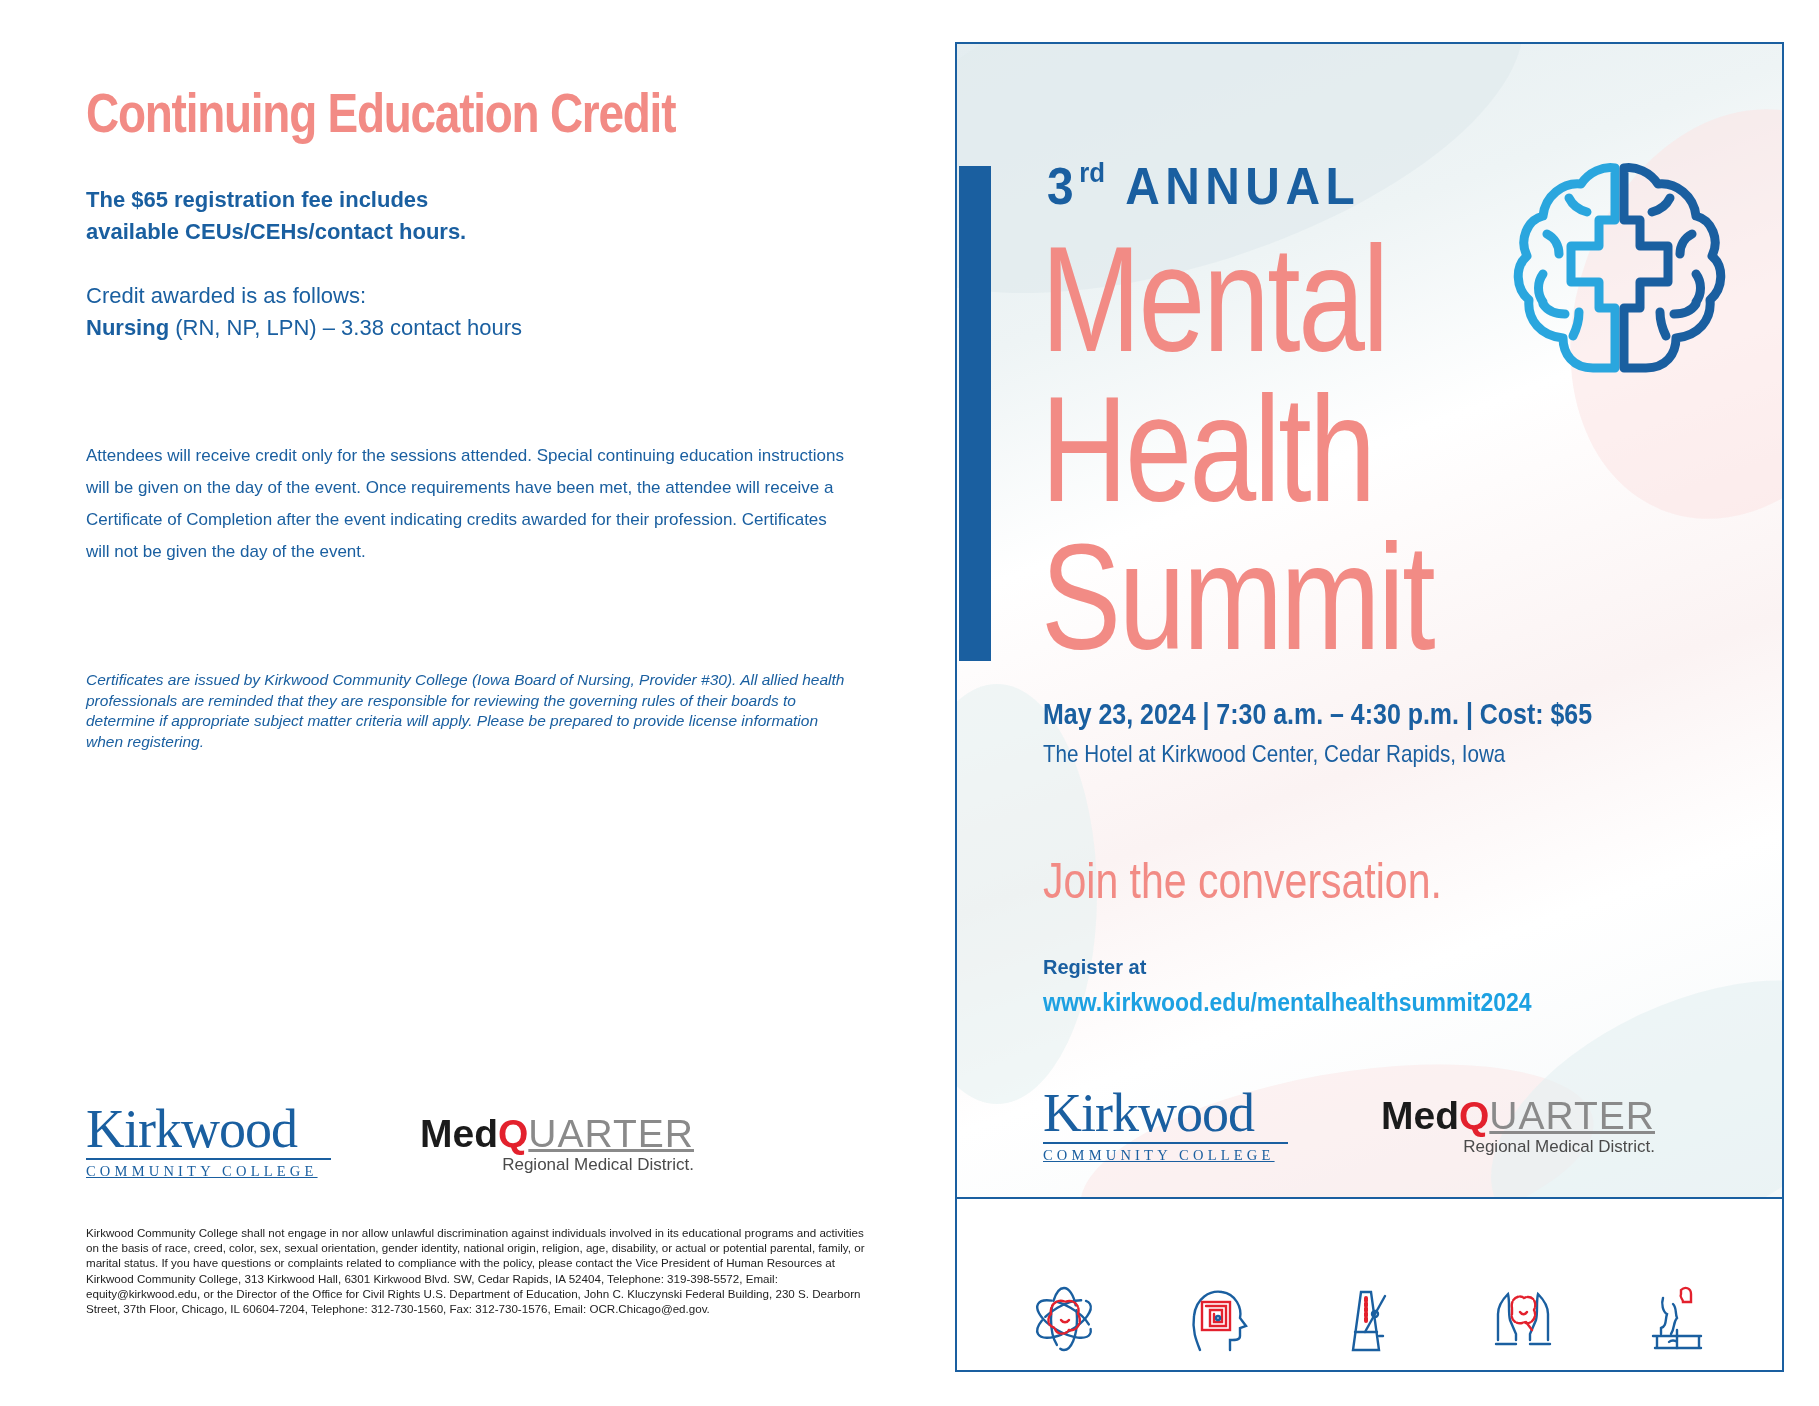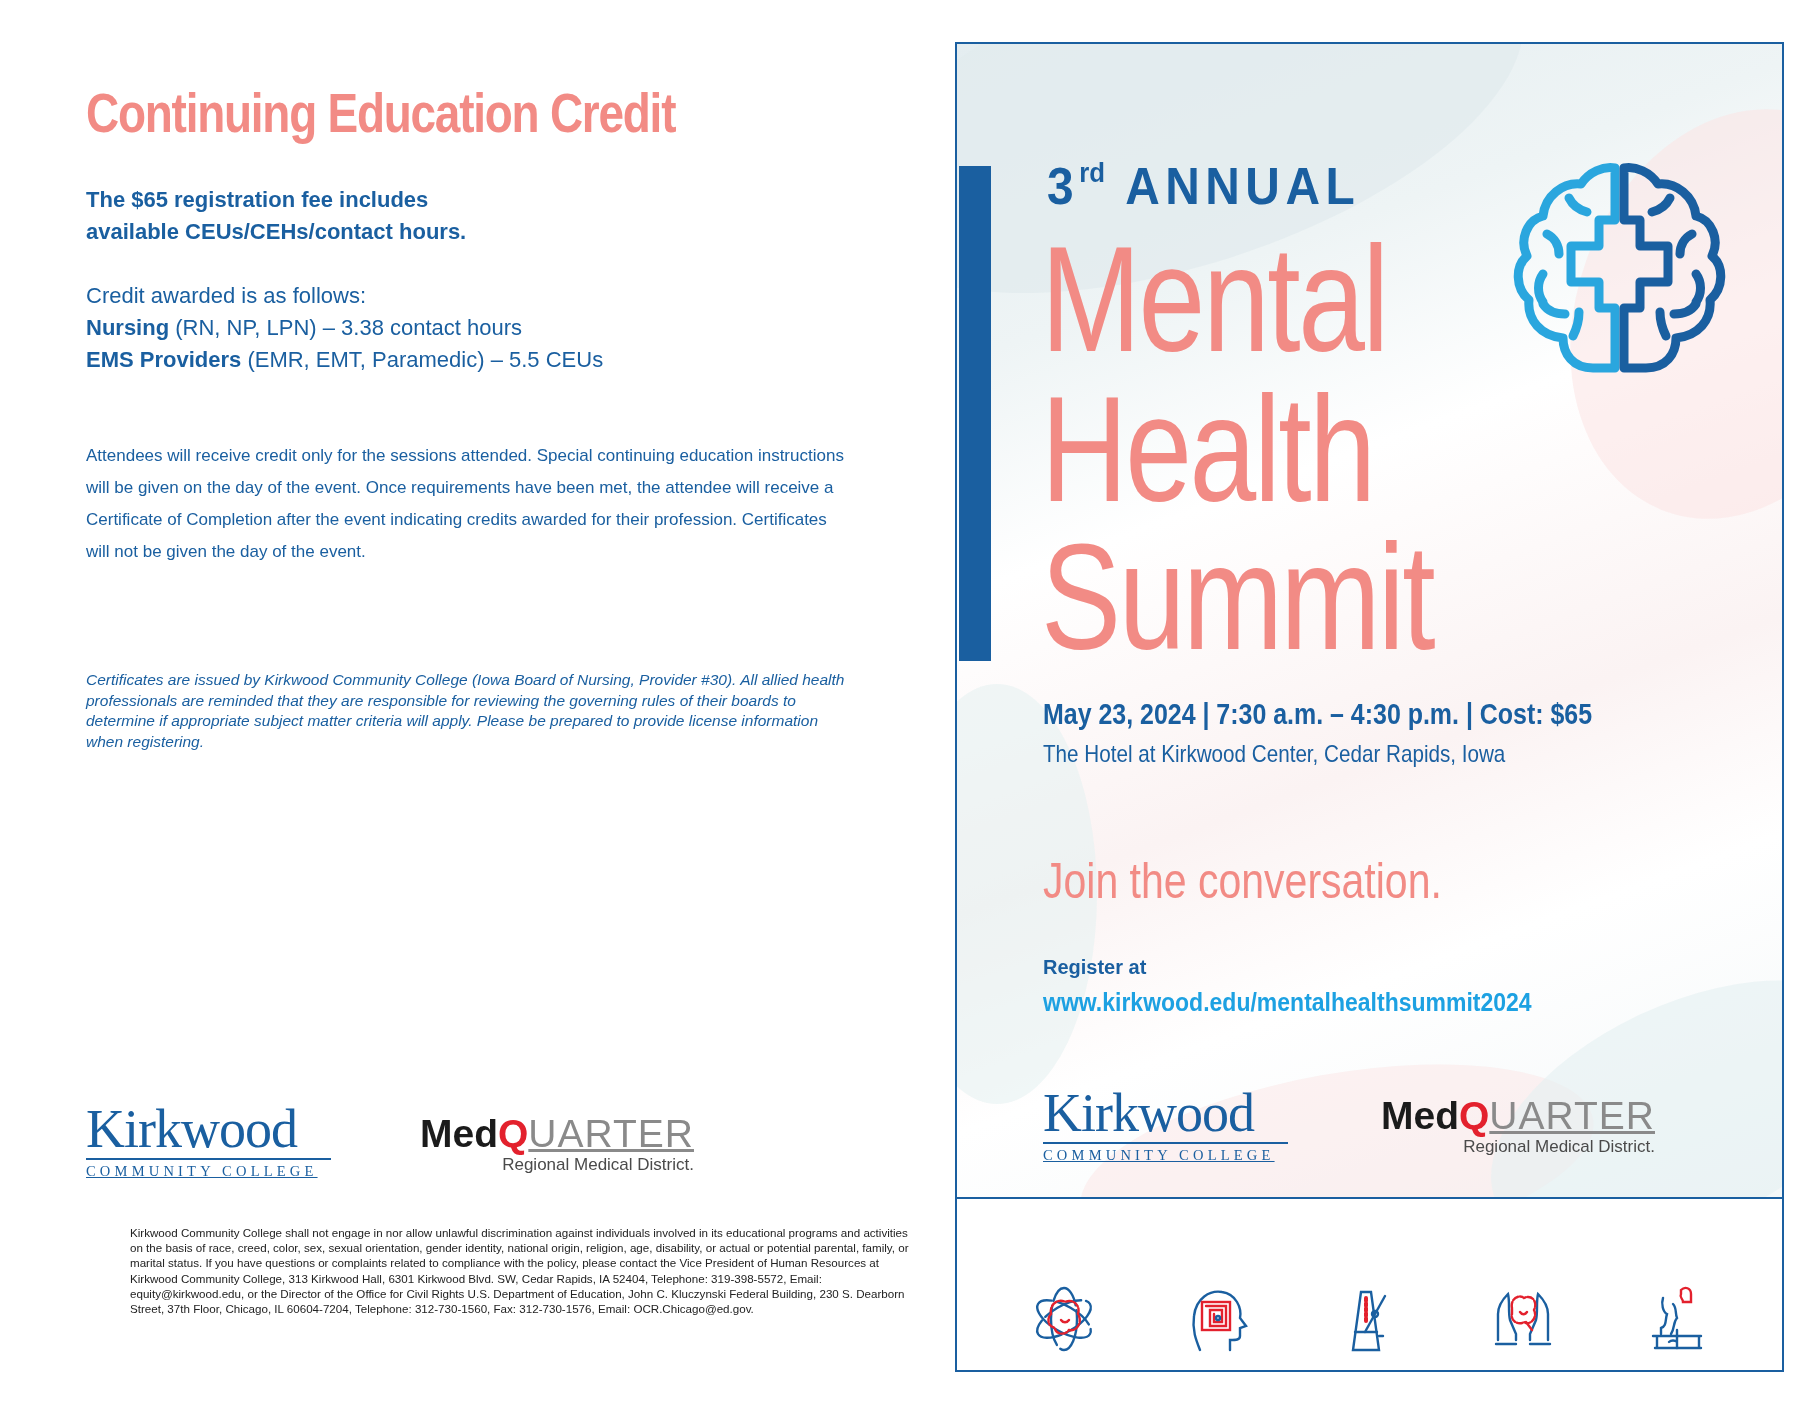--- a/index.html
+++ b/index.html
@@ -38,21 +38,21 @@
   .logo-mq .mq-sub { color: #4a4a4a; white-space: nowrap; display: block; }
 
   .left .logo-kirkwood { left: 78px; top: 1102px; width: 245px; }
   .left .logo-kirkwood .kw-name { font-size: 54px; }
   .left .logo-kirkwood .kw-rule { margin-top: 2px; }
   .left .logo-kirkwood .kw-sub { font-size: 14.5px; letter-spacing: 4.2px; margin-top: 4px; }
   .left .logo-mq { left: 412px; top: 1114px; }
   .left .logo-mq .mq-row { font-size: 39px; }
   .left .logo-mq .mq-sub { font-size: 17px; margin-top: 2px; }
 
-  .legal { position: absolute; left: 78px; top: 1225px; width: 790px; font-size: 11.6px; color: #222; line-height: 15.2px; margin-left: 44px; }
+  .legal { position: absolute; left: 78px; top: 1225px; width: 790px; font-size: 11.6px; color: #222; line-height: 15.2px; }
 
   
   .flyer { position: absolute; left: 955px; top: 42px; width: 829px; height: 1330px; border: 2px solid #1a5fa0; overflow: hidden; }
   .flyer-top { position: absolute; left: 0; top: 0; width: 825px; height: 1153px; overflow: hidden;
     background: linear-gradient(160deg, #e4edf0 0%, #eef4f5 22%, #ffffff 38%, #fbf3f3 60%, #ffffff 75%, #f3f7f8 100%); }
   .flyer-divider { position: absolute; left: 0; top: 1153px; width: 825px; height: 2px; background: #1a5fa0; }
   .flyer-bottom { position: absolute; left: 0; top: 1155px; width: 825px; height: 171px; background: #fff; }
 
   .splash { position: absolute; border-radius: 50%; }
   .blue-bar { position: absolute; left: 2px; top: 122px; width: 32px; height: 495px; background: #1a5fa0; }
@@ -88,21 +88,20 @@
   <h1 class="ce-title">Continuing Education Credit</h1>
 
   <div class="intro">
     <div>The $65 registration fee includes</div>
     <div>available CEUs/CEHs/contact hours.</div>
   </div>
 
   <div class="credit-block">
     <div>Credit awarded is as follows:</div>
     <div><b>Nursing</b><span> (RN, NP, LPN) – 3.38 contact hours</span></div>
-    <div><b>EMS Providers</b><span> (EMR, EMT, Paramedic) – 5.5 CEUs</span></div>
   </div>
 
   <p class="body-para">Attendees will receive credit only for the sessions attended. Special continuing education instructions will be given on the day of the event. Once requirements have been met, the attendee will receive a Certificate of Completion after the event indicating credits awarded for their profession. Certificates will not be given the day of the event.</p>
   <p class="fine-italic">Certificates are issued by Kirkwood Community College (Iowa Board of Nursing, Provider #30). All allied health professionals are reminded that they are responsible for reviewing the governing rules of their boards to determine if appropriate subject matter criteria will apply. Please be prepared to provide license information when registering.</p>
 
   <div class="logo-kirkwood">
     <span class="kw-name">Kirkwood</span>
     <span class="kw-rule"></span>
     <span class="kw-sub">COMMUNITY COLLEGE</span>
   </div>

